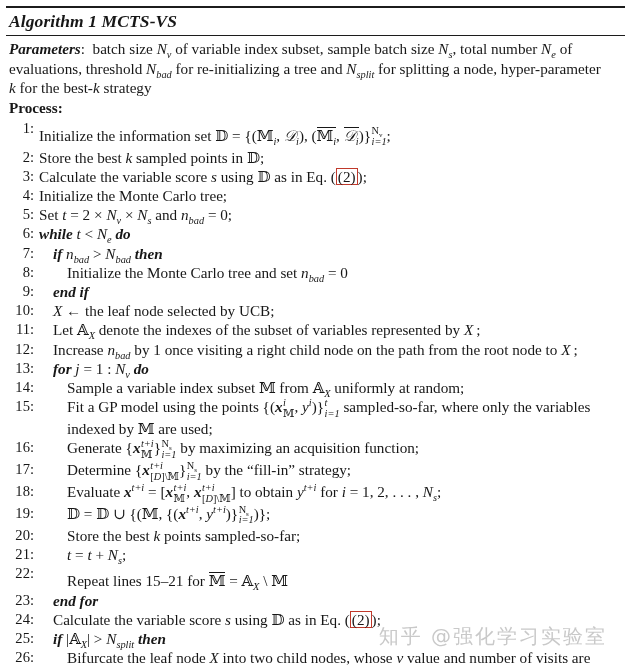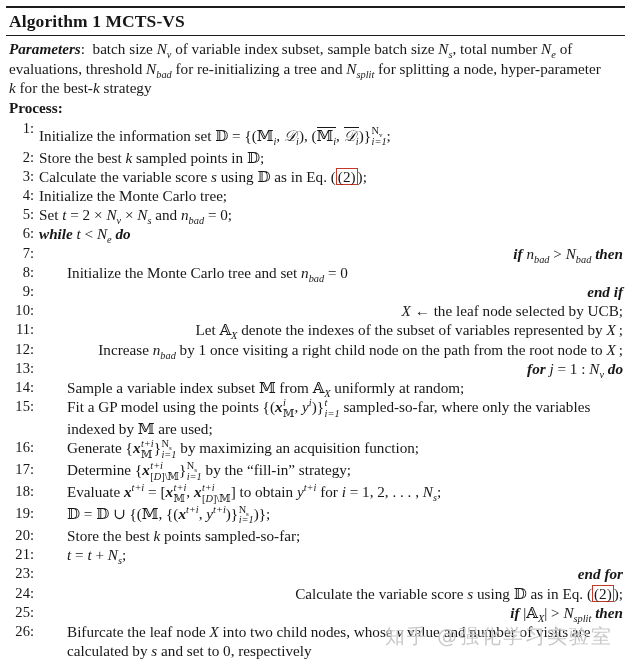--- a/index.html
+++ b/index.html
@@ -25,20 +25,21 @@
 
   .rule-top    { border-top: 2.2px solid #1c1c1c; }
   .rule-mid    { border-top: 1.3px solid #1c1c1c; }
 
   .algo-title {
     font-size: 17.5px;
     font-weight: bold;
     padding: 3px 0 4px 3px;
     letter-spacing: .1px;
     line-height: 1.15;
+    font-style: italic;
   }
 
   .algo-body {
     padding: 3px 0 3px 3px;
     font-size: 15.2px;
     line-height: 1.275;
   }
 
   .param-block { margin: 0 0 0 0; }
 
@@ -72,21 +73,21 @@
   .step-text {
     flex: 1 1 auto;
     text-align: left;
     padding-right: 2px;
   }
   .step-text.just {
     text-align: justify;
     text-justify: inter-word;
   }
   .ind0 { padding-left: 0px; }
-  .ind1 { padding-left: 14px; text-align: right; }
+  .ind1 { padding-left: 14px; }
   .ind2 { padding-left: 28px; }
 
   
   .cont { display: block; }
 
   b.kw { font-weight: bold; font-style: italic; }
 
   
   i.m, span.m {
     font-family: "Liberation Serif", "DejaVu Serif", serif;
@@ -131,21 +132,21 @@
     border: 1.3px solid #c0392b;
     padding: 0px 1px 0px 1px;
     margin: 0 0px;
     line-height: 1.02;
     position: relative;
     top: 0px;
   }
 
   .watermark {
     position: absolute;
-    right: 18px;
+    right: 24px;
     bottom: 16px;
     font-family: "DejaVu Sans", sans-serif;
     font-size: 20px;
     color: #c9c9c9;
     letter-spacing: 2px;
     white-space: nowrap;
     user-select: none;
   }
 </style>
 </head>
@@ -269,20 +270,24 @@
       <div class="step">
         <div class="step-num">20:</div>
         <div class="step-text ind2">Store the best <i class="m">k</i> points sampled-so-far;</div>
       </div>
 
       <div class="step">
         <div class="step-num">21:</div>
         <div class="step-text ind2"><i class="m">t</i> = <i class="m">t</i> + <i class="m">N<sub>s</sub></i>;</div>
       </div>
 
+      <div class="step">
+        <div class="step-num">22:</div>
+        <div class="step-text ind2">Repeat lines 15–21 for <span class="ovl"><span class="bb">𝕄</span></span> = <span class="bb">𝔸</span><sub>X</sub> \ <span class="bb">𝕄</span></div>
+      </div>
 
       <div class="step">
         <div class="step-num">23:</div>
         <div class="step-text ind1"><b class="kw">end for</b></div>
       </div>
 
       <div class="step">
         <div class="step-num">24:</div>
         <div class="step-text ind1">Calculate the variable score <i class="m">s</i> using <span class="bb">𝔻</span> as in Eq. (<span class="eqref">(2)</span>);</div>
       </div>

